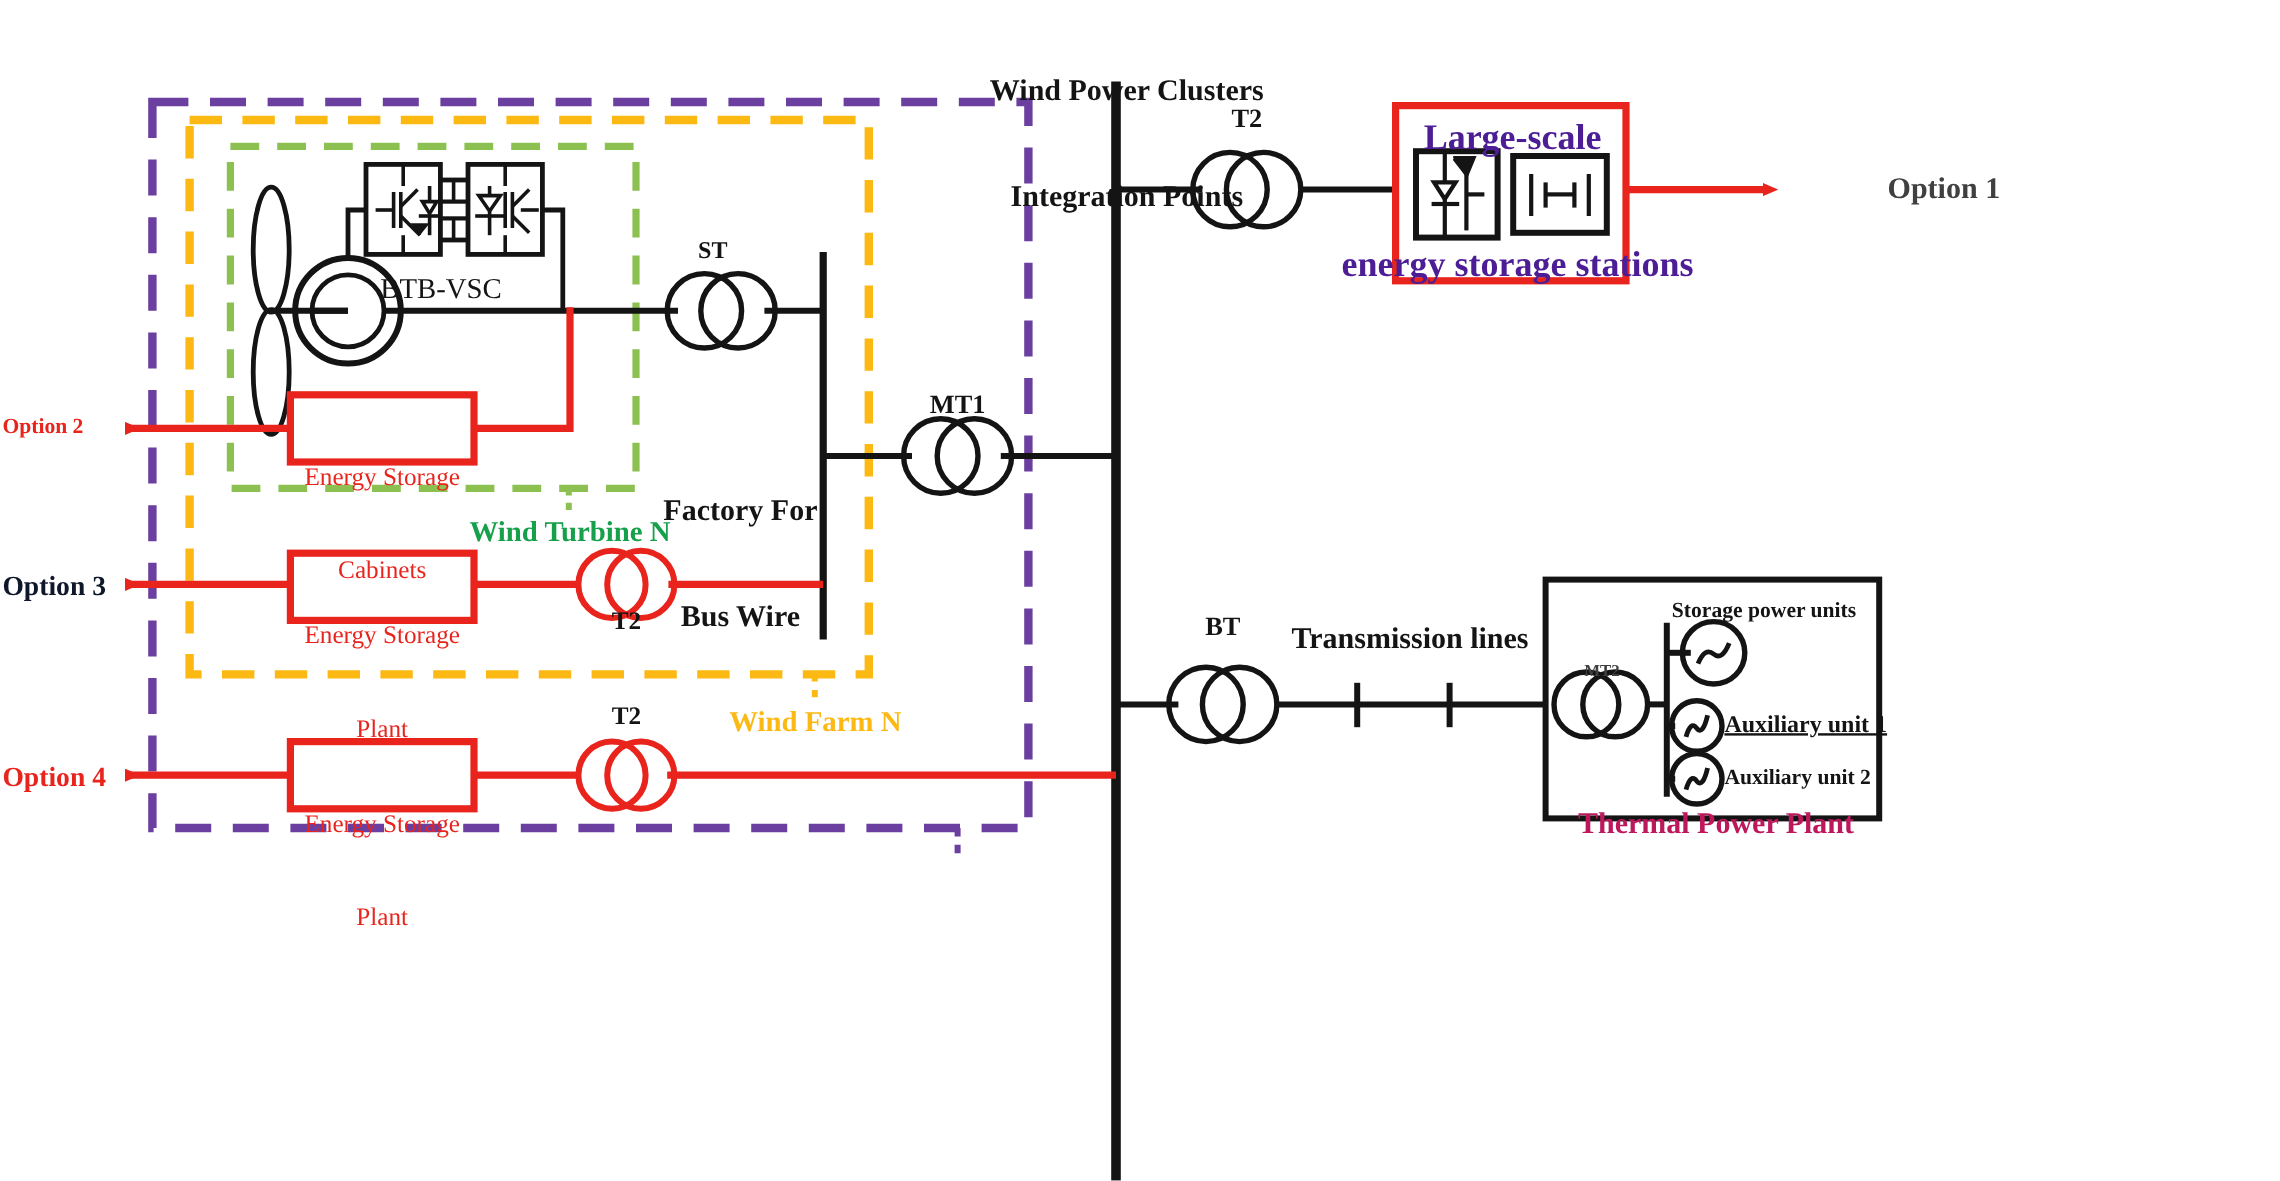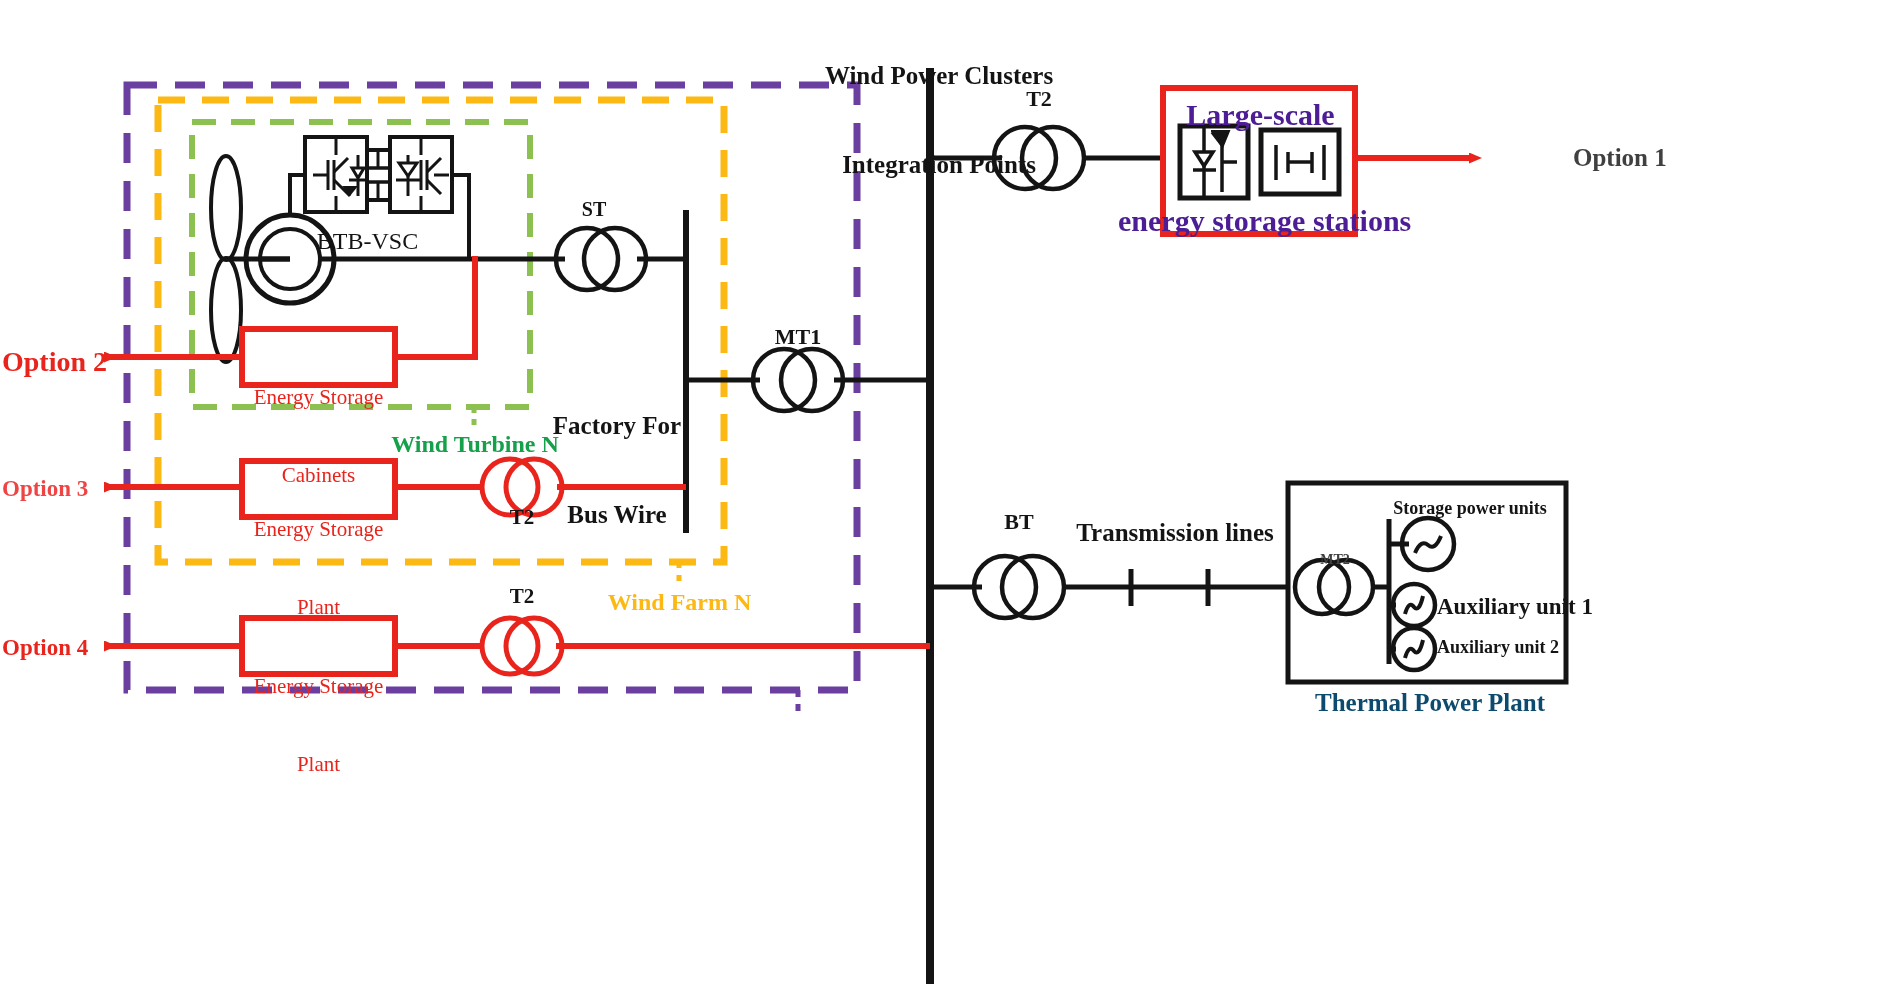--- a/index.html
+++ b/index.html
@@ -253,29 +253,29 @@
     <div>Plant</div>
   </div>
 
   <div class="lbl bold ctr" style="left:380px;top:430px;width:190px;font-size:24px;color:#17a04b;">Wind Turbine N</div>
 
   <div class="lbl bold ctr" style="left:592px;top:588px;width:175px;font-size:24px;color:#fcb813;">Wind Farm N</div>
 
 
   <div class="lbl bold" style="left:1573px;top:143px;width:130px;font-size:25px;color:#404040;">Option 1</div>
 
-  <div class="lbl bold" style="left:2px;top:345px;width:120px;font-size:28px;color:#e8241c;">Option 2</div>
-
-  <div class="lbl bold" style="left:2px;top:475px;width:120px;font-size:23px;color:#ef4444;">Option 3</div>
+  <div class="lbl bold" style="left:2px;top:345px;width:120px;font-size:18px;color:#e8241c;">Option 2</div>
+
+  <div class="lbl bold" style="left:2px;top:475px;width:120px;font-size:23px;color:#0f172a;">Option 3</div>
 
   <div class="lbl bold" style="left:2px;top:634px;width:120px;font-size:23px;color:#e8241c;">Option 4</div>
 
   <div class="lbl bold ctr" style="left:1070px;top:518px;width:210px;font-size:25px;color:#141414;">Transmission lines</div>
 
   <div class="lbl bold ctr" style="left:1370px;top:498px;width:200px;font-size:18px;color:#141414;">Storage power units</div>
 
-  <div class="lbl bold" style="left:1437px;top:593px;width:170px;font-size:23px;color:#141414;">Auxiliary unit 1</div>
+  <div class="lbl bold" style="left:1437px;top:593px;width:170px;font-size:20px;color:#141414;text-decoration:underline;">Auxiliary unit 1</div>
 
   <div class="lbl bold" style="left:1437px;top:637px;width:170px;font-size:18px;color:#141414;">Auxiliary unit 2</div>
 
-  <div class="lbl bold ctr" style="left:1290px;top:688px;width:280px;font-size:25px;color:#0c4a6e;">Thermal Power Plant</div>
+  <div class="lbl bold ctr" style="left:1290px;top:672px;width:280px;font-size:25px;color:#be185d;">Thermal Power Plant</div>
 
 </div>
 
 </body></html>

